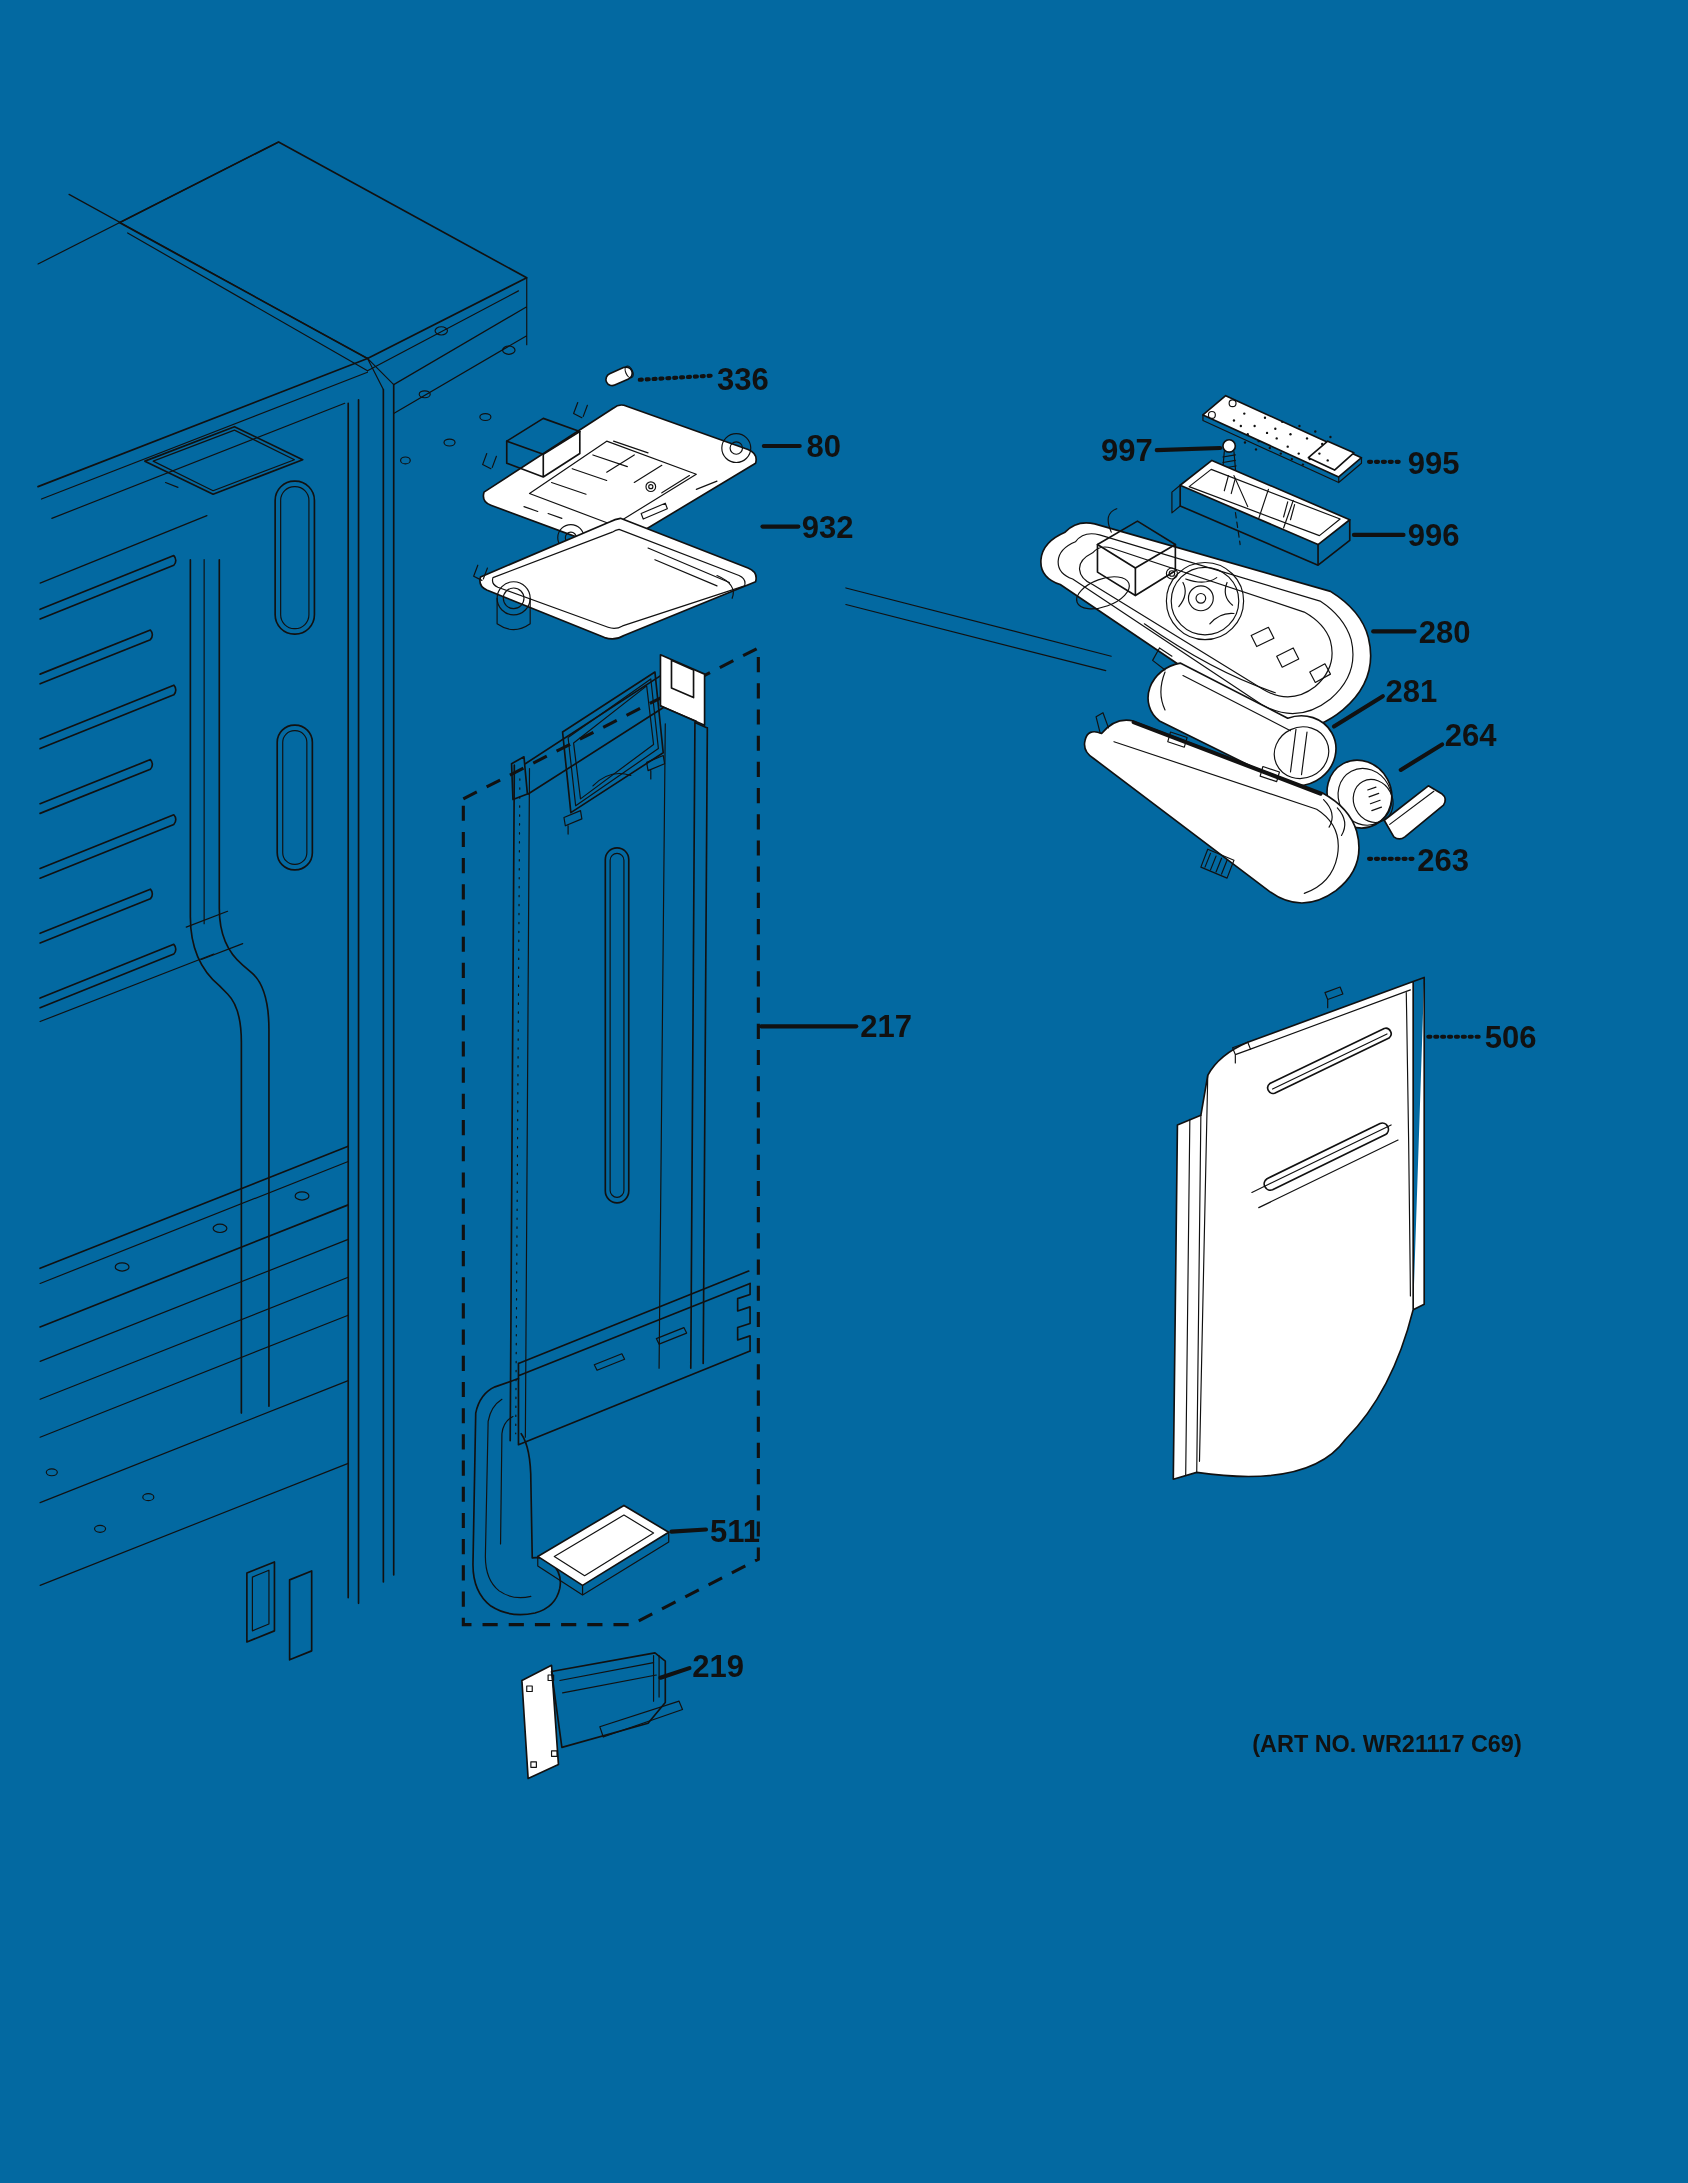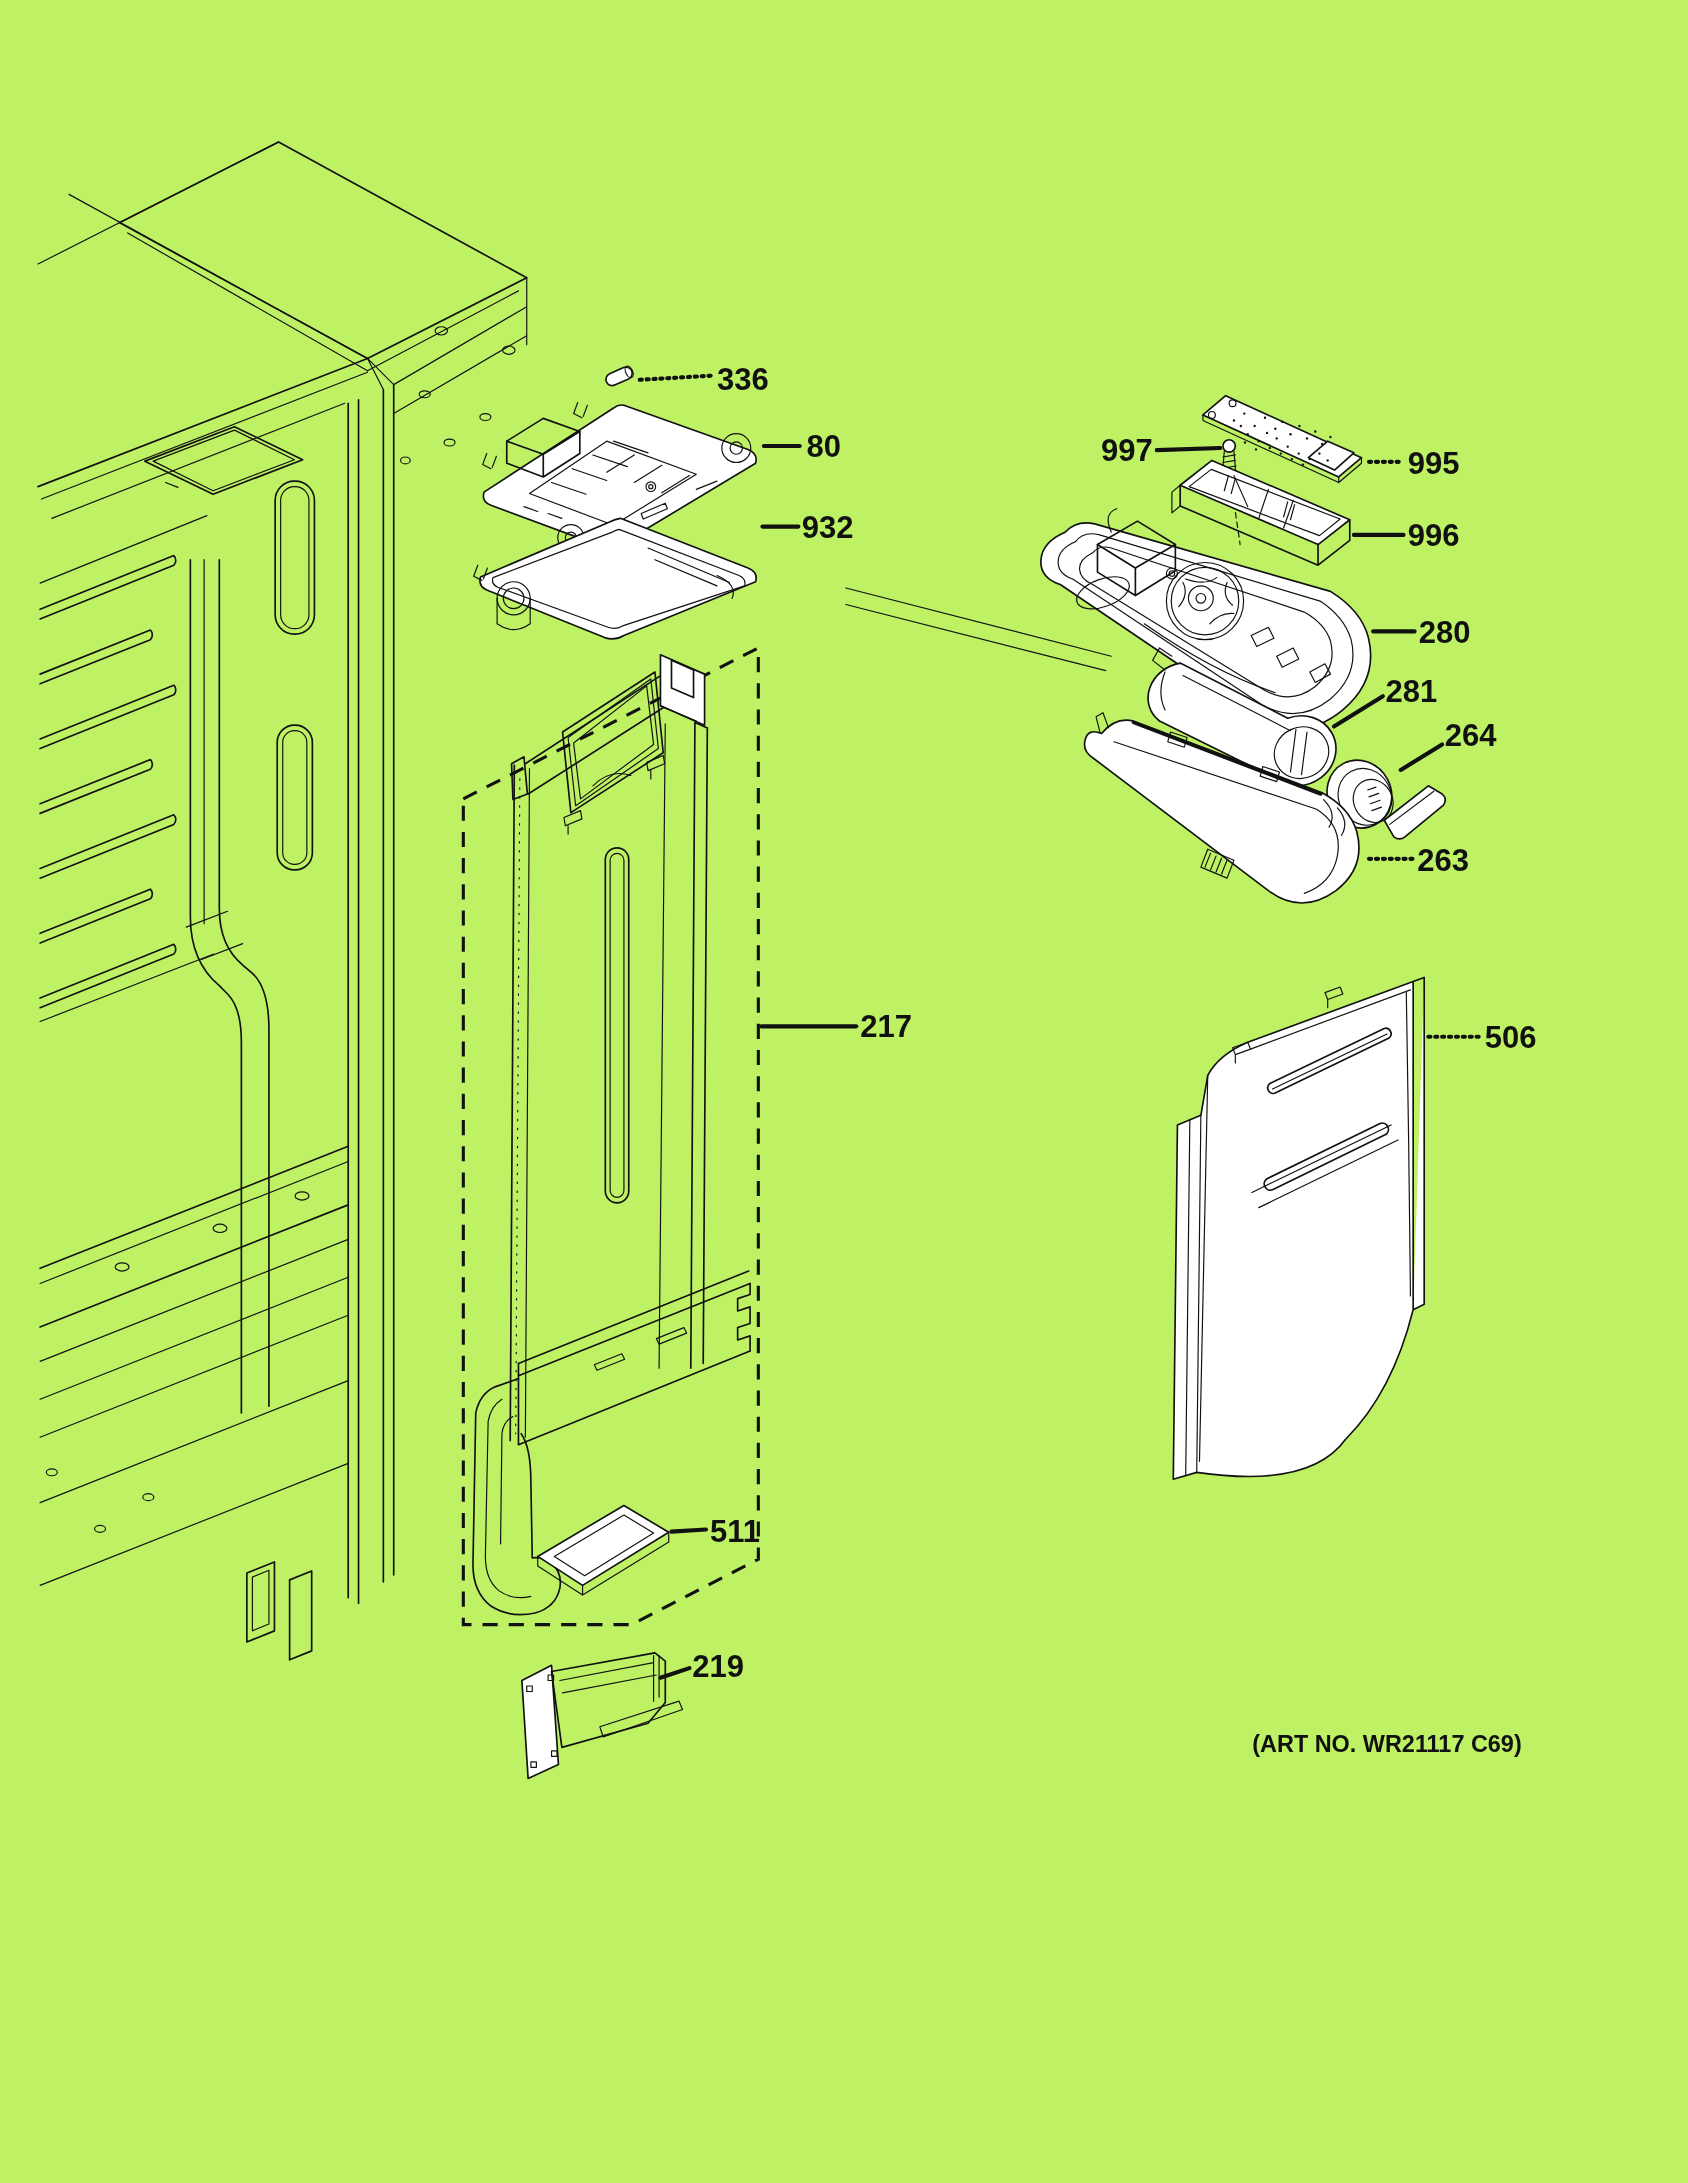--- a/index.html
+++ b/index.html
@@ -1,16 +1,16 @@
 <!DOCTYPE html>
 <html style="font-size:11px"><head>
 <meta charset="utf-8">
 <style>
   html,body{margin:0;padding:0;background:#ffffff;}
-  #stage{position:relative;width:1689px;height:2183px;background:#bef264;overflow:hidden;}
+  #stage{position:relative;width:1689px;height:2183px;background:#0369a1;overflow:hidden;}
   svg{position:absolute;left:0;top:0;}
   .ln{fill:none;stroke:#111111;stroke-width:2.4;stroke-linecap:round;stroke-linejoin:round;}
   .fine{fill:none;stroke:#111111;stroke-width:1.7;stroke-linecap:round;stroke-linejoin:round;}
   .wfill{fill:#ffffff;stroke:#111111;stroke-width:2.4;stroke-linejoin:round;}
   .leader{fill:none;stroke:#111111;stroke-width:6;stroke-linecap:round;}
   .leader.dot{stroke-dasharray:3 7;}
   .dashedbox{fill:none;stroke:#111111;stroke-width:4.5;stroke-dasharray:22 16;stroke-linejoin:miter;}
   .callout{font-family:"Liberation Sans","DejaVu Sans",sans-serif;font-size:45px;font-weight:600;fill:#111111;}
   .artno{font-family:"Liberation Sans","DejaVu Sans",sans-serif;font-size:34px;font-weight:bold;fill:#111111;}
   .dotrow{fill:#111111;stroke:none;}

